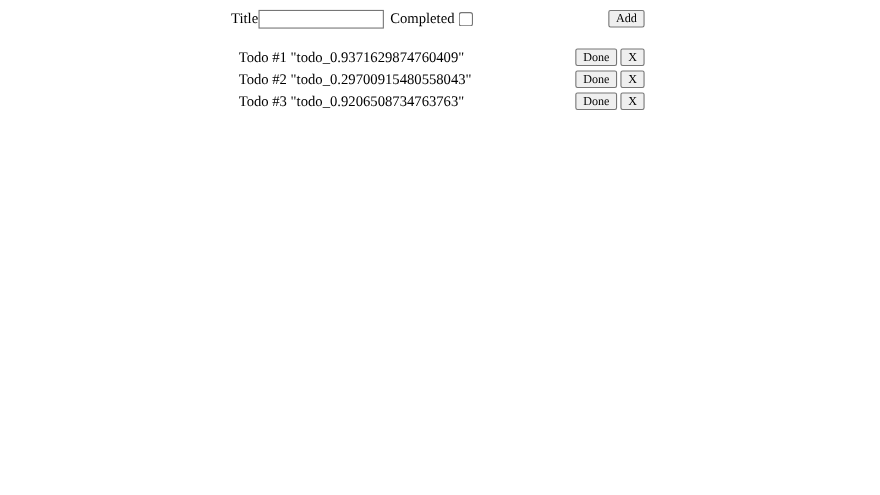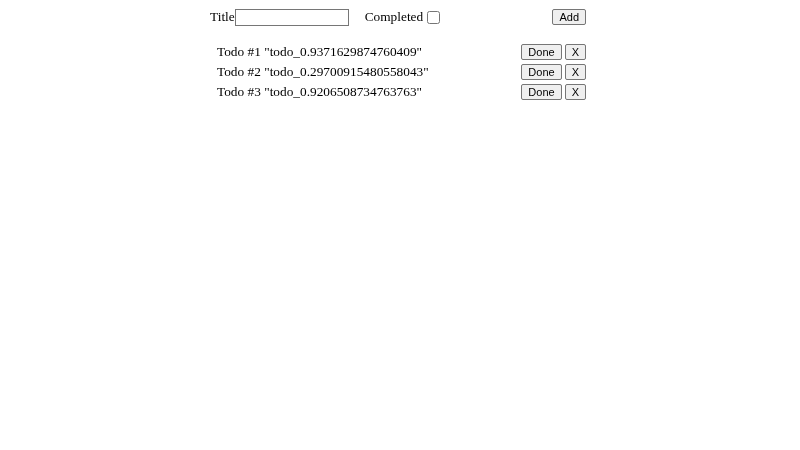--- a/index.html
+++ b/index.html
@@ -47,38 +47,38 @@
     width: 108px;
     height: 13px;
     padding: 1px 2px;
     margin: 0;
     border: 1px solid #767676;
     background: #ffffff;
     box-sizing: content-box;
   }
 
   .completed-label {
-    margin-left: 16px;
+    margin-left: 6px;
     font-family: "Liberation Serif", serif;
     font-size: 13.33px;
   }
 
   .completed-check {
     margin: 0 0 0 4px;
     width: 13px;
     height: 13px;
     vertical-align: middle;
   }
 
   .spacer {
     flex: 1 1 auto;
   }
 
   button.btn {
-    font-family: Liberation Sans, sans-serif;
+    font-family: Liberation Serif, serif;
     font-size: 11px;
     line-height: normal;
     color: #000000;
     background: #efefef;
     border: 1px solid #767676;
     border-radius: 2px;
     padding: 1px 6px;
     cursor: default;
   }
 

